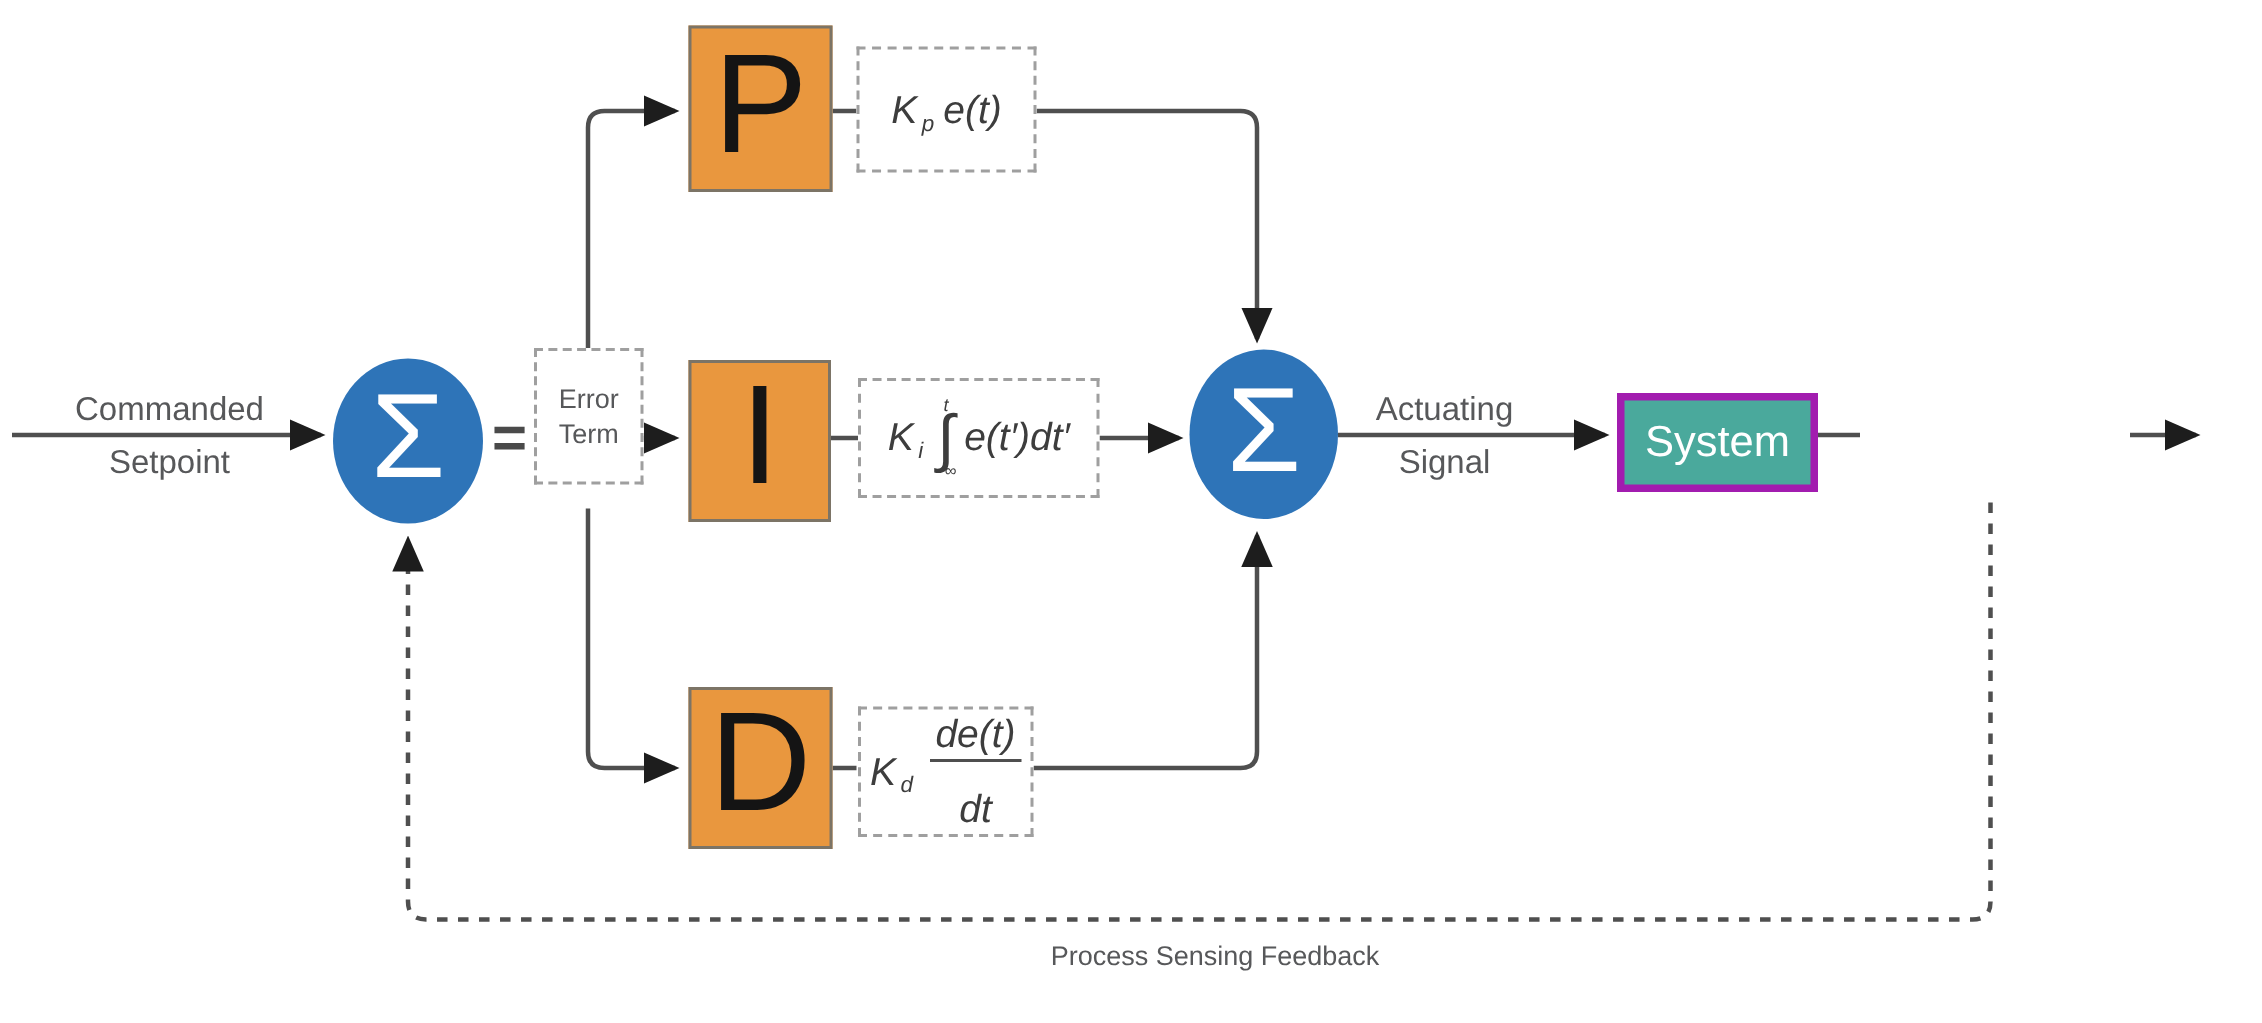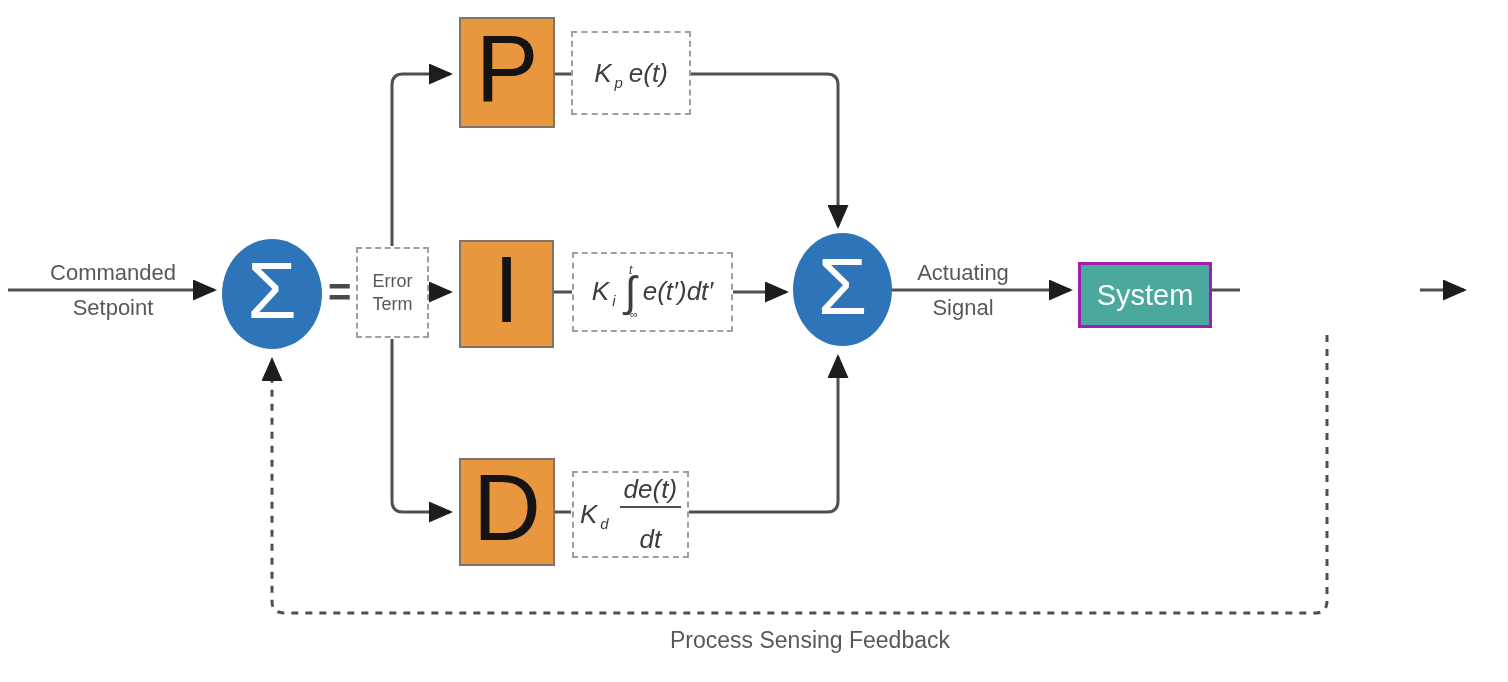--- a/index.html
+++ b/index.html
@@ -66,30 +66,30 @@
   .gain-sub { font-size: 15px; font-style: italic; position: relative; top: 9px; margin-right: 3px; }
   .int-stack { display: inline-flex; flex-direction: column; align-items: center; line-height: 1; margin: 0 2px; }
   .int-limit-top { font-size: 12px; font-style: italic; margin-bottom: -3px; }
   .int-sign { font-size: 42px; line-height: 0.9; }
   .int-limit-bot { font-size: 11px; font-style: normal; margin-top: -2px; }
   .fraction { display: inline-flex; flex-direction: column; align-items: center; margin-left: 5px; justify-content: flex-end; }
   .fraction .num { padding: 0 4px 1px 4px; border-bottom: 2px solid #4f4f4f; }
   .fraction .den { padding-top: 16px; }
   .system-box {
     background: var(--system-teal, #4aa99c);
-    border: 3px solid #a21caf;
+    border: 5px solid #a21caf;
     box-sizing: border-box;
     display: flex; align-items: center; justify-content: center;
     color: #ffffff;
     font-size: 29px;
   }
   .cv-box { background: #f2f2f2; }
   .small-lbl { font-size: 18px; line-height: 23px; }
   .mid-lbl { font-size: 21px; line-height: 27px; }
-  .feedback-lbl { font-size: 23px; line-height: 1.2; }
+  .feedback-lbl { font-size: 18px; line-height: 1.2; }
 </style>
 </head>
 <body>
 
 <div id="canvas">
 
   <svg id="wires" viewBox="0 0 1508 682" xmlns="http://www.w3.org/2000/svg">
     <defs>
       <marker id="arr" viewBox="0 0 8 7" refX="7" refY="3.5" markerWidth="8" markerHeight="7" orient="auto-start-reverse">
         <path d="M0,0 L8,3.5 L0,7 Z"></path>
@@ -113,21 +113,21 @@
 
   <div class="abs lbl" style="left:18px; top:255px; width:190px;">Commanded
 Setpoint</div>
 
   <div class="abs sum-circle" style="left:222px; top:239px; width:100px; height:110px;">
     <span>Σ</span>
   </div>
 
   <div class="abs equals" style="left:328px; top:272px;">=</div>
 
-  <div class="abs dashed-box" style="left:356px; top:247px; width:73px; height:91px;">
+  <div class="abs dashed-box" style="left:356px; top:232px; width:73px; height:91px;">
     <span class="lbl small-lbl">Error
 Term</span>
   </div>
 
   <div class="abs pid-block" style="left:459px; top:17px; width:96px; height:111px;">
     <span>P</span>
   </div>
   <div class="abs dashed-box" style="left:571px; top:31px; width:120px; height:84px;">
     <span class="formula">
       <span>K</span>

